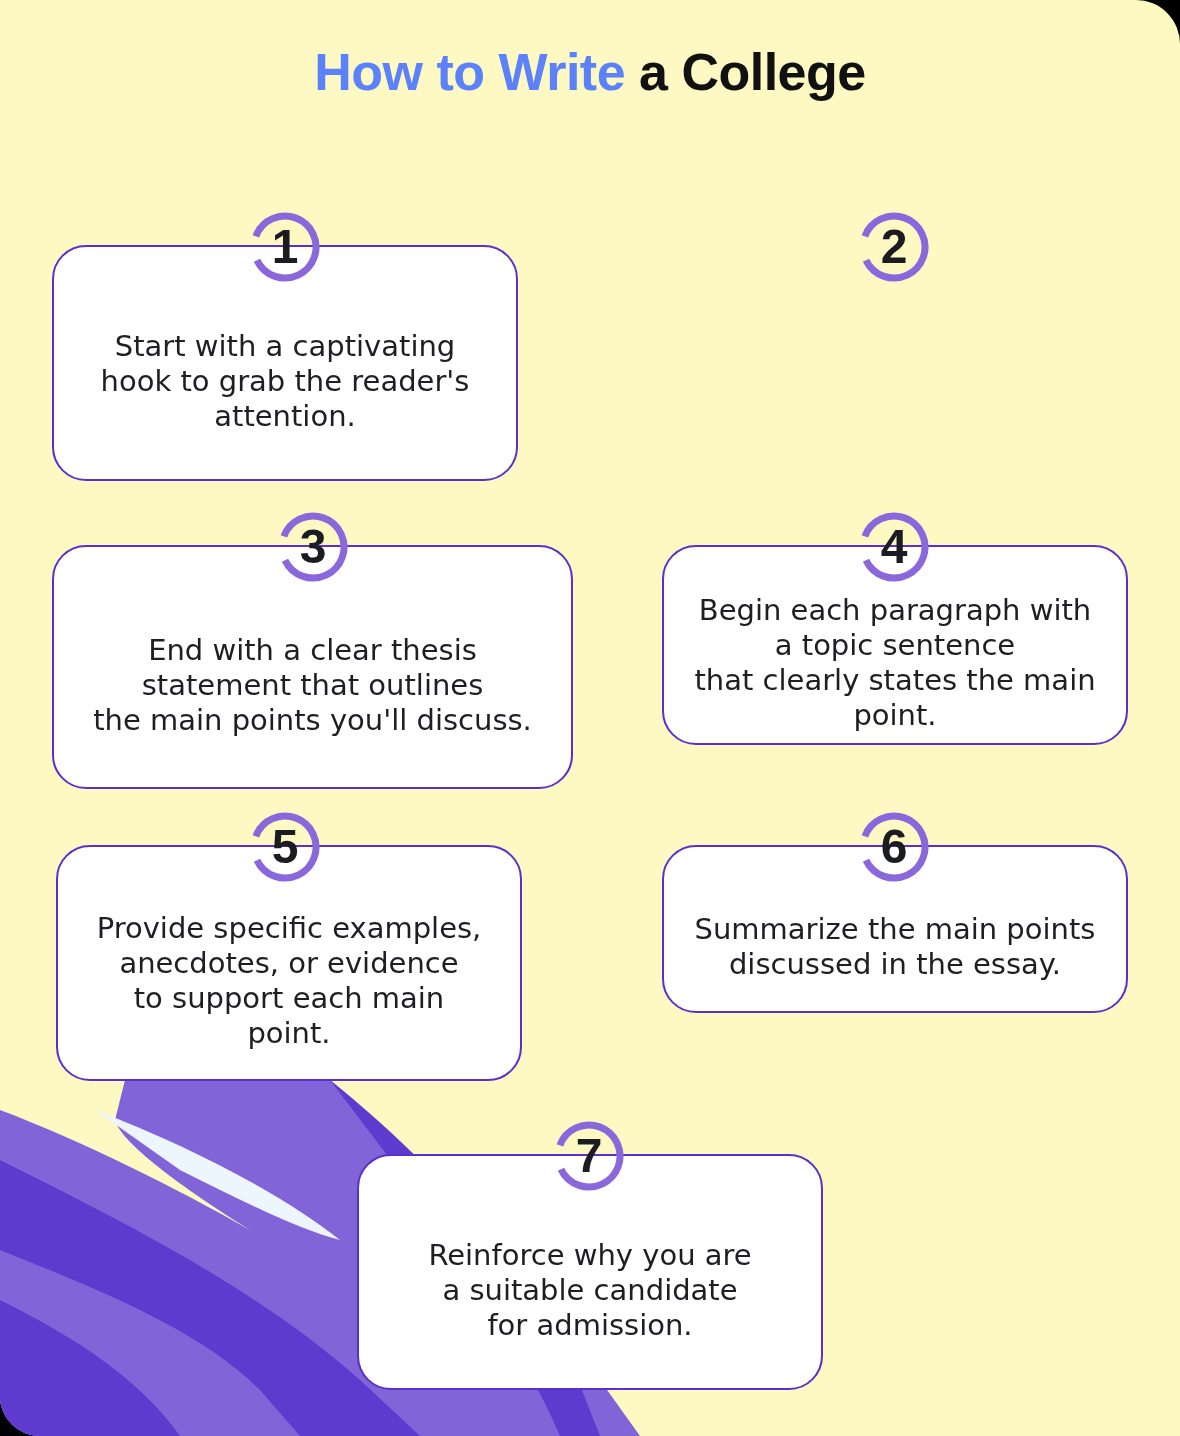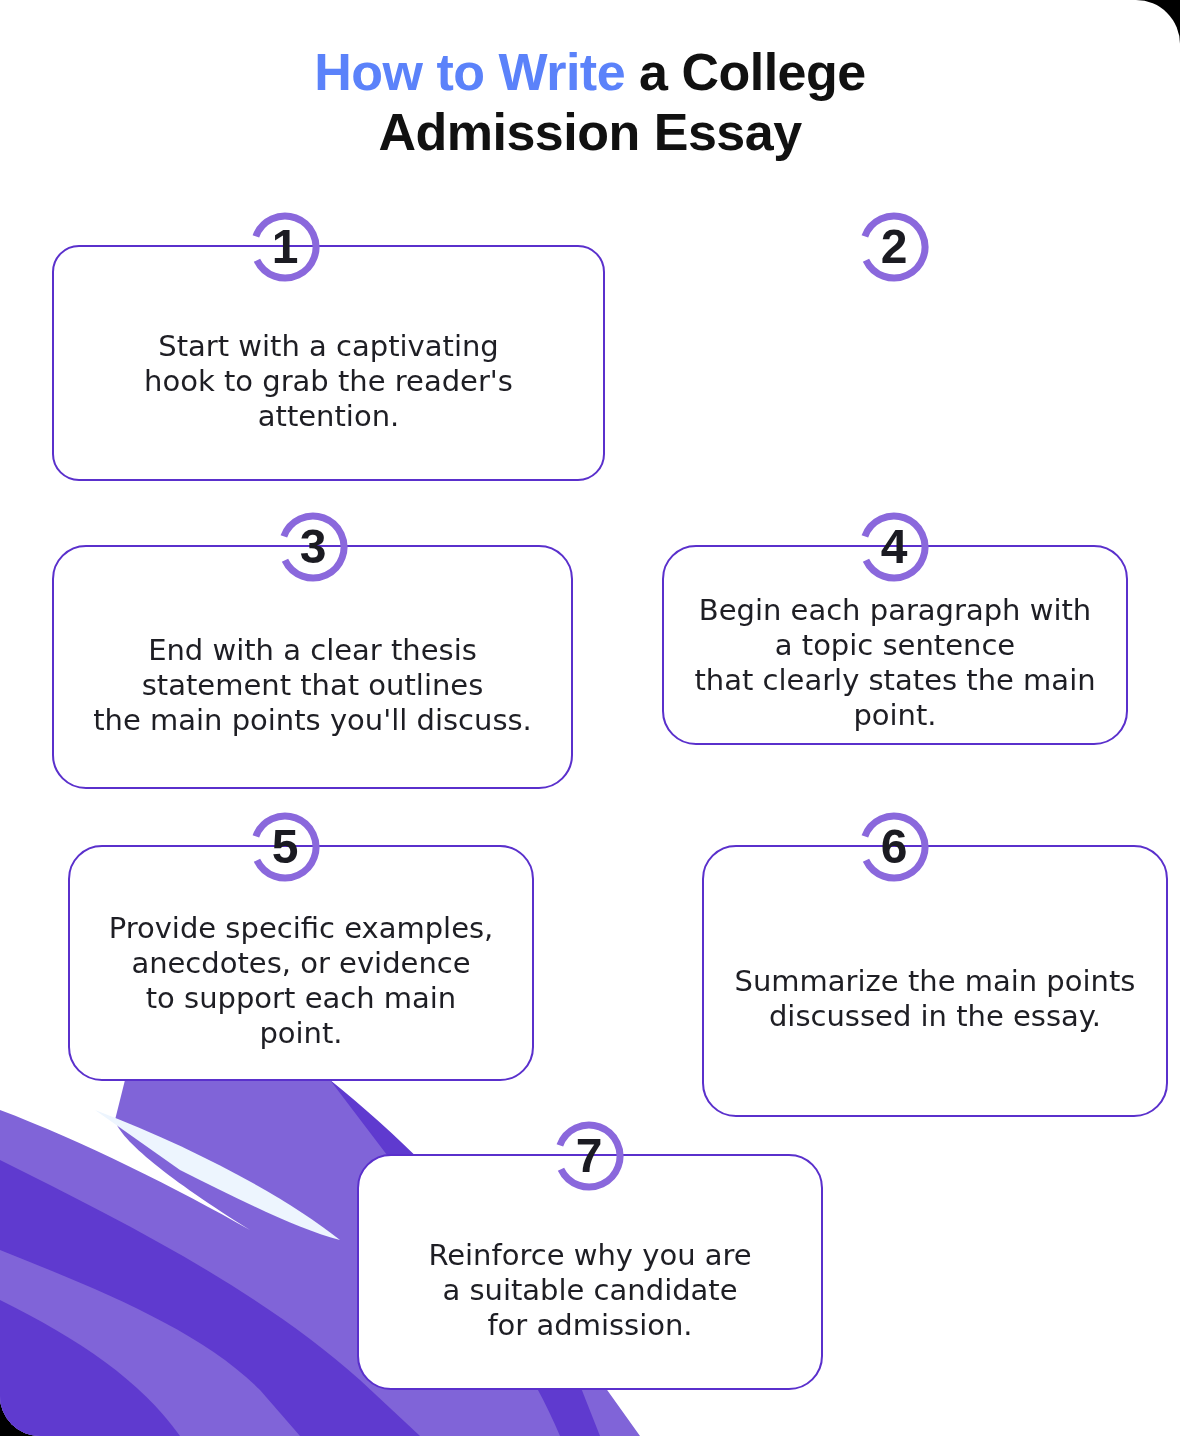--- a/index.html
+++ b/index.html
@@ -1,17 +1,17 @@
 <!DOCTYPE html>
 <html><head>
 <meta charset="utf-8">
 <style>
   html, body { margin:0; padding:0; background:#000; }
   body { width:1180px; height:1436px; position:relative; overflow:hidden; font-family:"Liberation Sans", sans-serif; }
-  .page { position:absolute; left:0; top:0; width:1180px; height:1436px; background:#ffffff; border-radius:0 44px 0 40px; overflow:hidden; }
+  .page { position:absolute; left:0; top:0; width:1180px; height:1436px; background:#fef9c3; border-radius:0 44px 0 40px; overflow:hidden; }
   .bg-strokes { position:absolute; left:0; top:0; width:1180px; height:1436px; }
   .title { position:absolute; left:0; width:1180px; text-align:center; font-weight:bold; font-size:52px; line-height:60px; color:#111; letter-spacing:-0.5px; }
   .title .accent { color:#5b82fa; }
   .t1 { top:42px; } .t2 { top:102px; }
   .card { position:absolute; background:#fff; border:2px solid #5a30cc; border-radius:34px; box-sizing:border-box; display:flex; align-items:center; justify-content:center; }
   .card .txt { font-family:"DejaVu Sans", sans-serif; font-size:29px; line-height:35px; color:#1e1e24; text-align:center; white-space:pre-line; padding-top:36px; }
   .badge { position:absolute; width:74px; height:74px; }
   .badge svg { position:absolute; left:0; top:0; }
   .badge .num { position:absolute; left:0; top:0; width:74px; height:74px; text-align:center; line-height:74px; font-weight:bold; font-size:48px; color:#1b1b22; }
   .logo { position:absolute; left:900px; top:1340px; height:50px; display:flex; align-items:center; }
@@ -25,23 +25,22 @@
   <svg class="bg-strokes" viewBox="0 0 1180 1436" xmlns="http://www.w3.org/2000/svg">
     <path d="M125 1080 L330 1080 C420 1160 520 1260 600 1380 L640 1436 L0 1436 L0 1110 C80 1140 180 1190 250 1230 C170 1180 120 1140 115 1120 Z" fill="#8064d8"></path>
     <path d="M0 1160 C120 1220 260 1290 360 1380 L420 1436 L0 1436 Z" fill="#5f3acf"></path>
     <path d="M0 1250 C100 1290 200 1330 260 1390 L300 1436 L0 1436 Z" fill="#8064d8"></path>
     <path d="M0 1300 C80 1340 140 1380 180 1436 L0 1436 Z" fill="#5f3acf"></path>
     <path d="M330 1080 C430 1160 520 1260 570 1360 L600 1436 L560 1436 C520 1340 440 1240 360 1170 C400 1200 470 1260 520 1330 L330 1080 Z" fill="#5f3acf"></path>
     <path d="M95 1110 C200 1150 290 1200 340 1240 C300 1230 240 1200 180 1170 Z" fill="#edf5fe"></path>
   </svg>
 
   <div class="title t1"><span class="accent">How to Write</span><span> a College</span></div>
-  <div class="title t2">Admission Essay</div>
 
-  <div class="card" style="left:52px;top:245px;width:553px;height:236px;border-radius:27px;">
+  <div class="card" style="left:52px;top:245px;width:466px;height:236px;">
     <div class="txt">Start with a captivating
 hook to grab the reader's
 attention.</div>
   </div>
   <div class="badge" style="left:248px;top:210px;">
     <svg width="74" height="74">
         <circle cx="37" cy="37" r="31" fill="none" stroke="#8a68dc" stroke-width="7" stroke-dasharray="170 25" transform="rotate(200 37 37)"></circle>
       </svg>
     <div class="num">1</div>
   </div>
@@ -71,34 +70,34 @@
 that clearly states the main
 point.</div>
   </div>
   <div class="badge" style="left:857px;top:510px;">
     <svg width="74" height="74">
         <circle cx="37" cy="37" r="31" fill="none" stroke="#8a68dc" stroke-width="7" stroke-dasharray="170 25" transform="rotate(200 37 37)"></circle>
       </svg>
     <div class="num">4</div>
   </div>
 
-  <div class="card" style="left:68px;top:845px;width:466px;height:236px;">
+  <div class="card" style="left:56px;top:845px;width:466px;height:236px;">
     <div class="txt">Provide specific examples,
 anecdotes, or evidence
 to support each main
 point.</div>
   </div>
   <div class="badge" style="left:248px;top:810px;">
     <svg width="74" height="74">
         <circle cx="37" cy="37" r="31" fill="none" stroke="#8a68dc" stroke-width="7" stroke-dasharray="170 25" transform="rotate(200 37 37)"></circle>
       </svg>
     <div class="num">5</div>
   </div>
 
-  <div class="card" style="left:662px;top:845px;width:466px;height:272px;margin-left:40px;">
+  <div class="card" style="left:662px;top:845px;width:466px;height:168px;">
     <div class="txt">Summarize the main points
 discussed in the essay.</div>
   </div>
   <div class="badge" style="left:857px;top:810px;">
     <svg width="74" height="74">
         <circle cx="37" cy="37" r="31" fill="none" stroke="#8a68dc" stroke-width="7" stroke-dasharray="170 25" transform="rotate(200 37 37)"></circle>
       </svg>
     <div class="num">6</div>
   </div>
 

